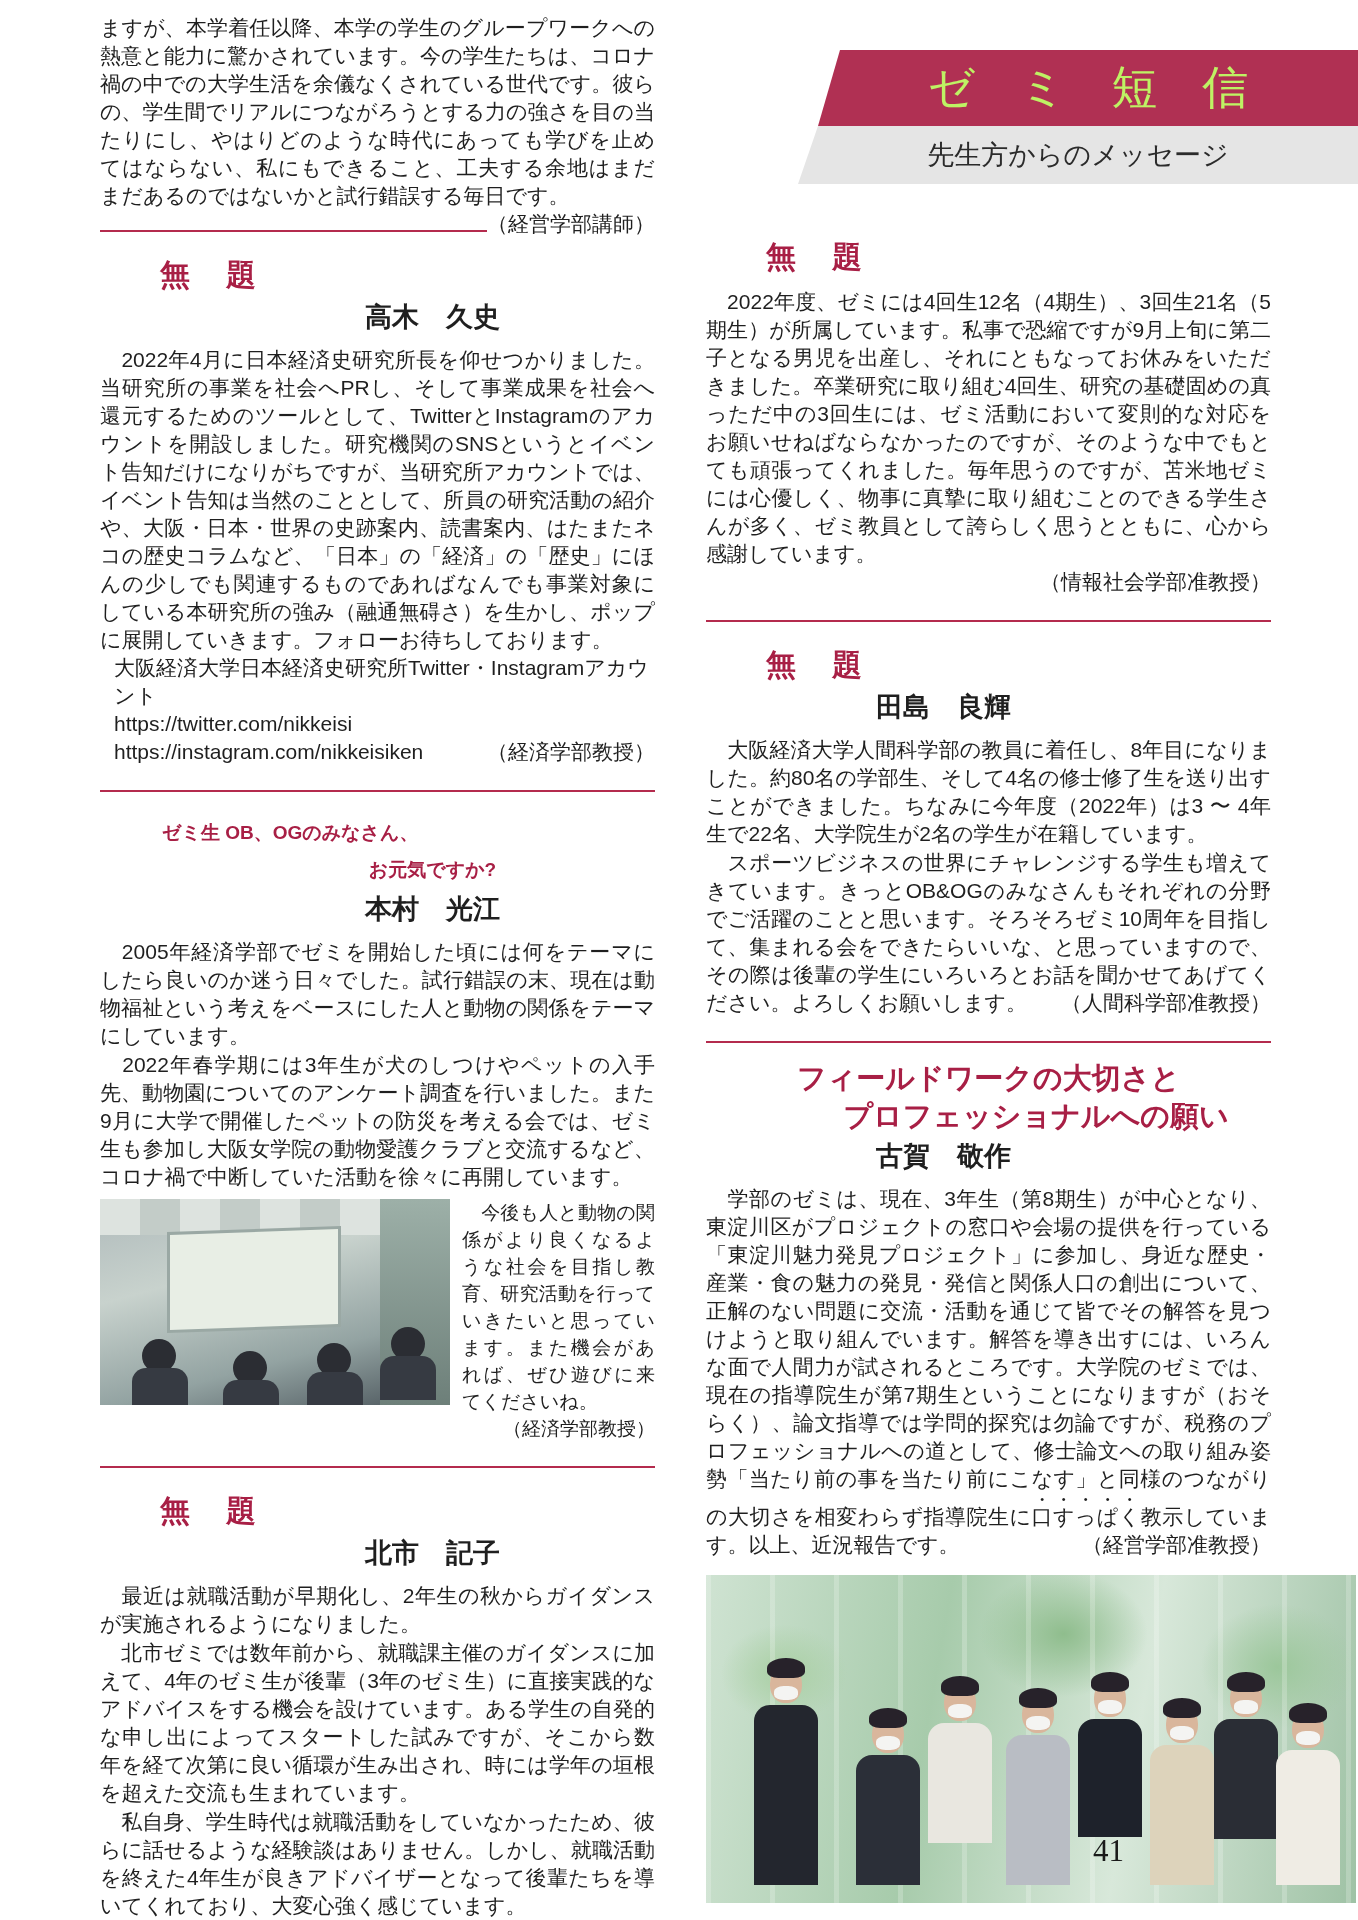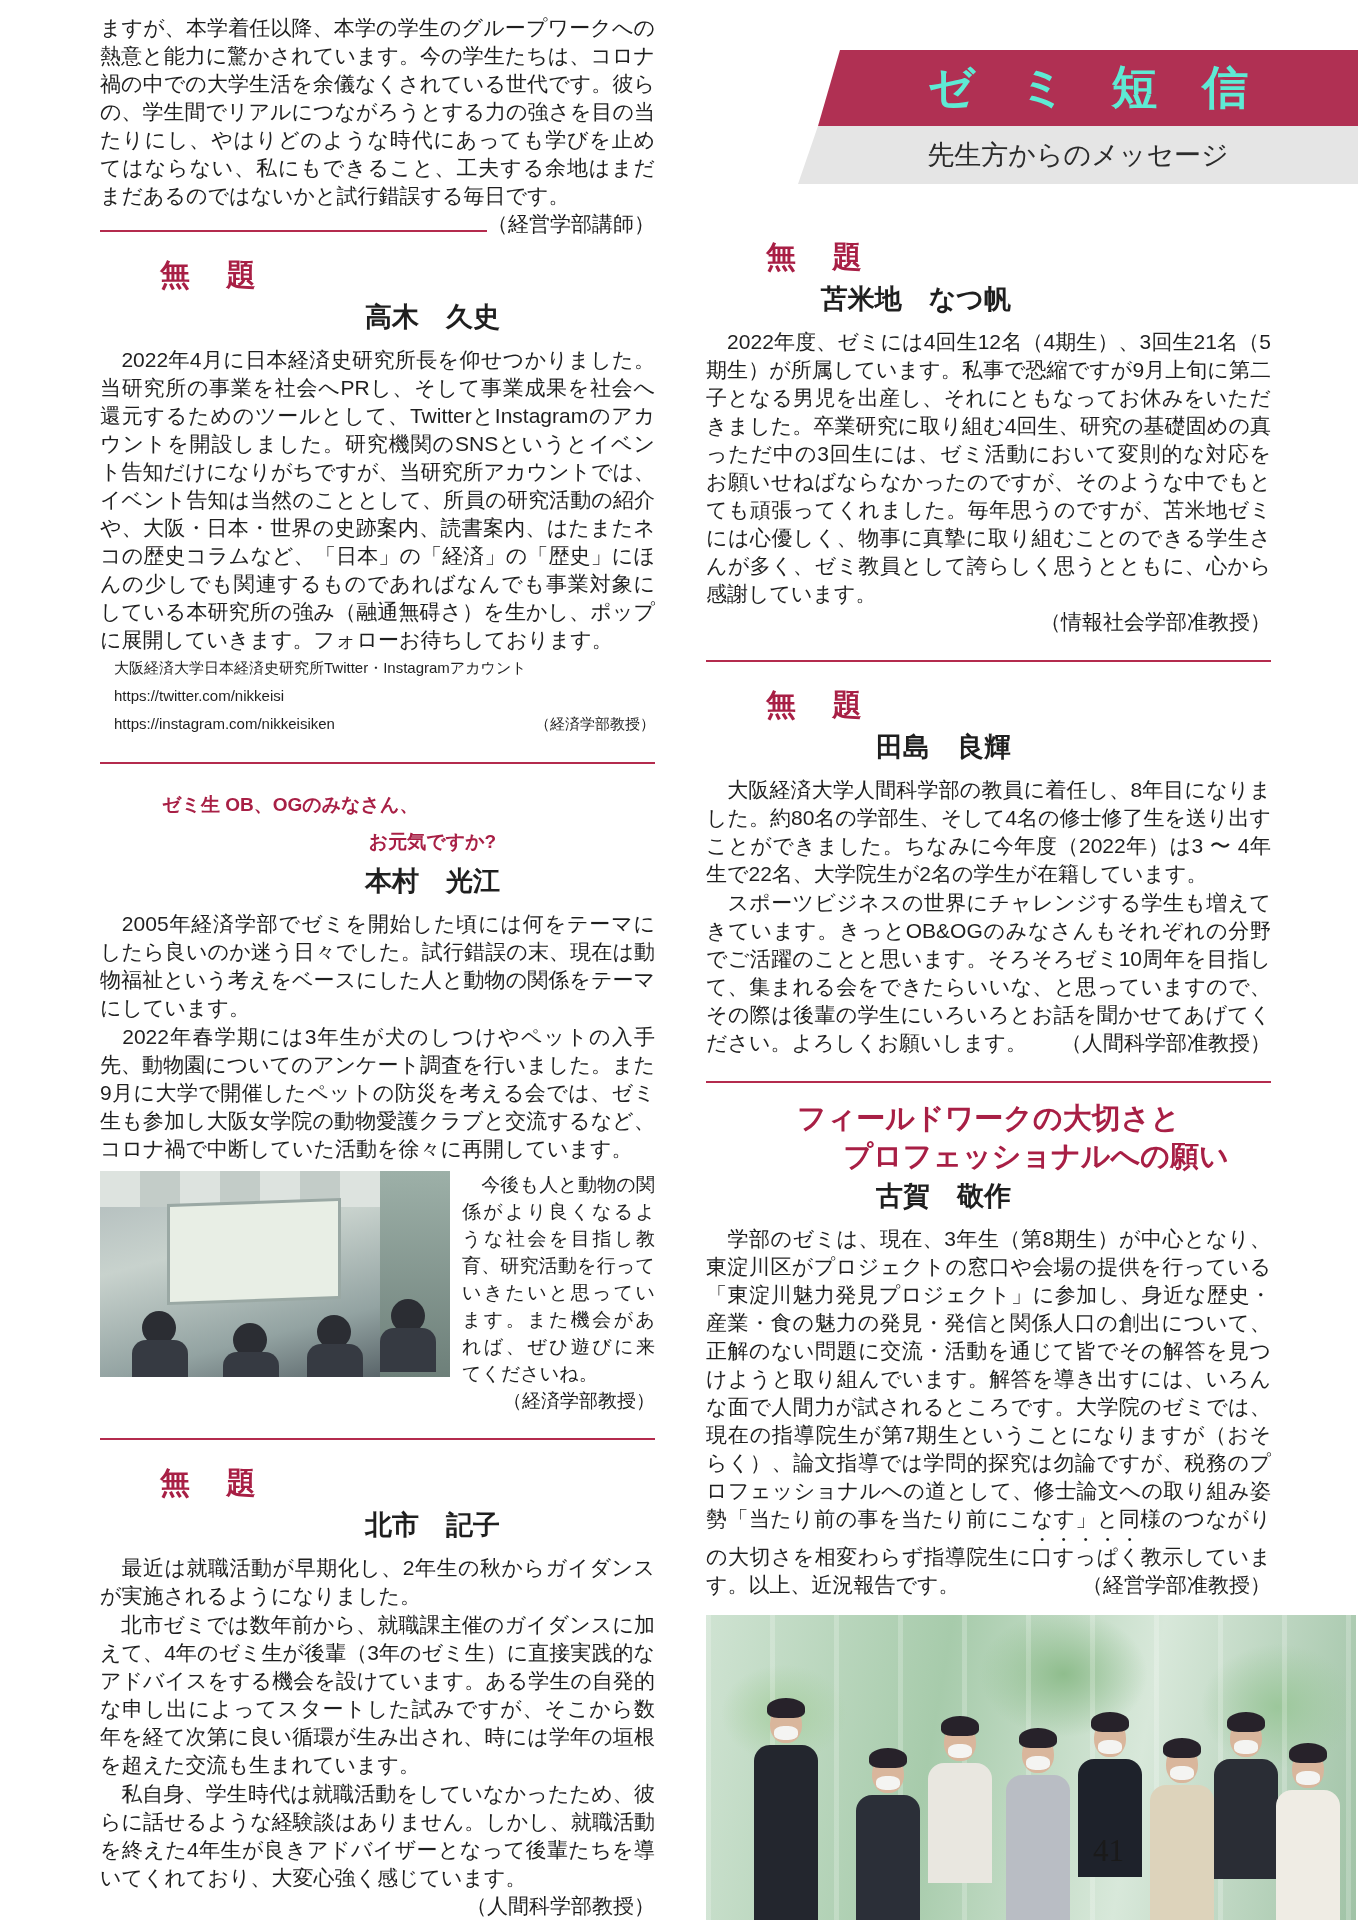--- a/index.html
+++ b/index.html
@@ -9,21 +9,21 @@
     font-family:"Liberation Sans", sans-serif; color:#1f1f1f;
   }
   
   .banner-dark {
     position:absolute; top:50px; left:818px; right:0; height:76px;
     background:#b03053;
     clip-path:polygon(22px 0, 100% 0, 100% 100%, 0 100%);
     display:flex; align-items:center; justify-content:center;
   }
   .banner-dark .banner-title {
-    color:#5eead4; font-size:46px; font-weight:bold; letter-spacing:16px;
+    color:#bef264; font-size:46px; font-weight:normal; letter-spacing:16px;
     padding-left:16px; white-space:nowrap;
   }
   .banner-pink {
     position:absolute; top:126px; left:798px; right:0; height:58px;
     background:#e5e5e5;
     clip-path:polygon(20px 0, 100% 0, 100% 100%, 0 100%);
     display:flex; align-items:center; justify-content:center;
   }
   .banner-pink .banner-subtitle { color:#2b2b2b; font-size:27px; white-space:nowrap; }
 
@@ -58,21 +58,21 @@
   .col-right .name { padding-right:260px; }
 
   .red-title { color:#a81f45; font-weight:bold; font-size:19px; line-height:37px; margin-top:22px; }
   .red-title .l1 { padding-left:62px; }
   .red-title .l2 { text-align:center; padding-left:110px; }
   .red-title.center { font-size:29px; line-height:38px; margin-top:16px; }
   .red-title.center .l1 { padding-left:0; text-align:center; }
   .red-title.center .l2 { padding-left:95px; }
   .red-title + .name { margin-top:6px; }
 
-  .links { font-size:15px; line-height:28px; padding-left:14px; }
+  .links { font-size:21px; line-height:28px; padding-left:14px; }
   .link-line { text-align:left; }
 
   .emph { text-emphasis:filled dot; -webkit-text-emphasis:filled dot; text-emphasis-position:over right; }
 
   
   .photo-row { display:flex; margin-top:8px; }
   .photo-classroom {
     width:350px; height:206px; position:relative; overflow:hidden; flex:none;
     background:linear-gradient(165deg,#aeb9ba 0%,#c8d2cd 35%,#93a3a2 70%,#4a545a 100%);
   }
@@ -182,21 +182,20 @@
       <p class="body">　北市ゼミでは数年前から、就職課主催のガイダンスに加えて、4年のゼミ生が後輩（3年のゼミ生）に直接実践的なアドバイスをする機会を設けています。ある学生の自発的な申し出によってスタートした試みですが、そこから数年を経て次第に良い循環が生み出され、時には学年の垣根を超えた交流も生まれています。</p>
       <p class="body"><span>　私自身、学生時代は就職活動をしていなかったため、彼らに話せるような経験談はありません。しかし、就職活動を終えた4年生が良きアドバイザーとなって後輩たちを導いてくれており、大変心強く感じています。</span><span class="attr">（人間科学部教授）</span></p>
     </div>
 
   </div>
 
   <div class="col col-right">
 
     <div>
       <h3 class="untitled first">無　題</h3>
-      <div class="name">苫米地　なつ帆</div>
       <p class="body">　2022年度、ゼミには4回生12名（4期生）、3回生21名（5期生）が所属しています。私事で恐縮ですが9月上旬に第二子となる男児を出産し、それにともなってお休みをいただきました。卒業研究に取り組む4回生、研究の基礎固めの真っただ中の3回生には、ゼミ活動において変則的な対応をお願いせねばならなかったのですが、そのような中でもとても頑張ってくれました。毎年思うのですが、苫米地ゼミには心優しく、物事に真摯に取り組むことのできる学生さんが多く、ゼミ教員として誇らしく思うとともに、心から感謝しています。</p>
       <div class="attr-line">（情報社会学部准教授）</div>
     </div>
 
     <hr class="sep">
 
     <div>
       <h3 class="untitled">無　題</h3>
       <div class="name">田島　良輝</div>
       <p class="body">　大阪経済大学人間科学部の教員に着任し、8年目になりました。約80名の学部生、そして4名の修士修了生を送り出すことができました。ちなみに今年度（2022年）は3 〜 4年生で22名、大学院生が2名の学生が在籍しています。</p>

